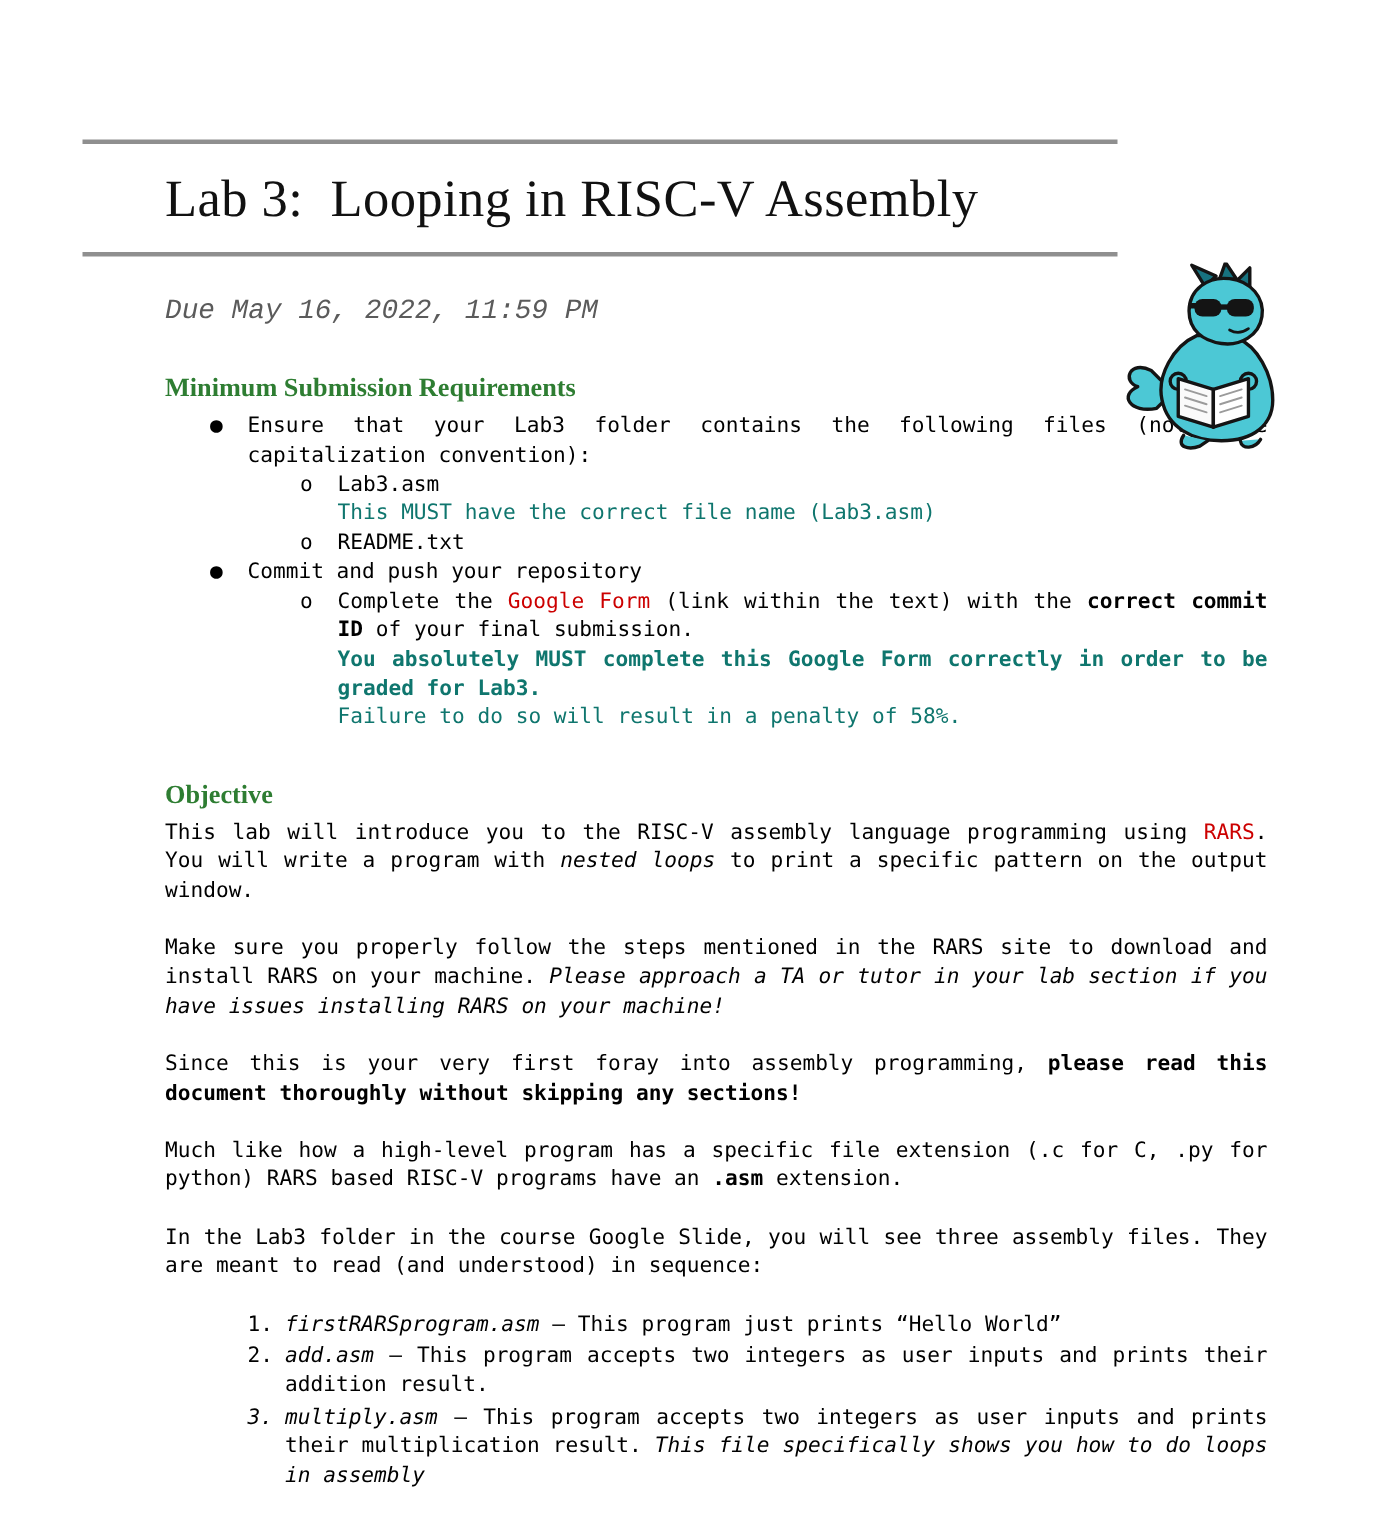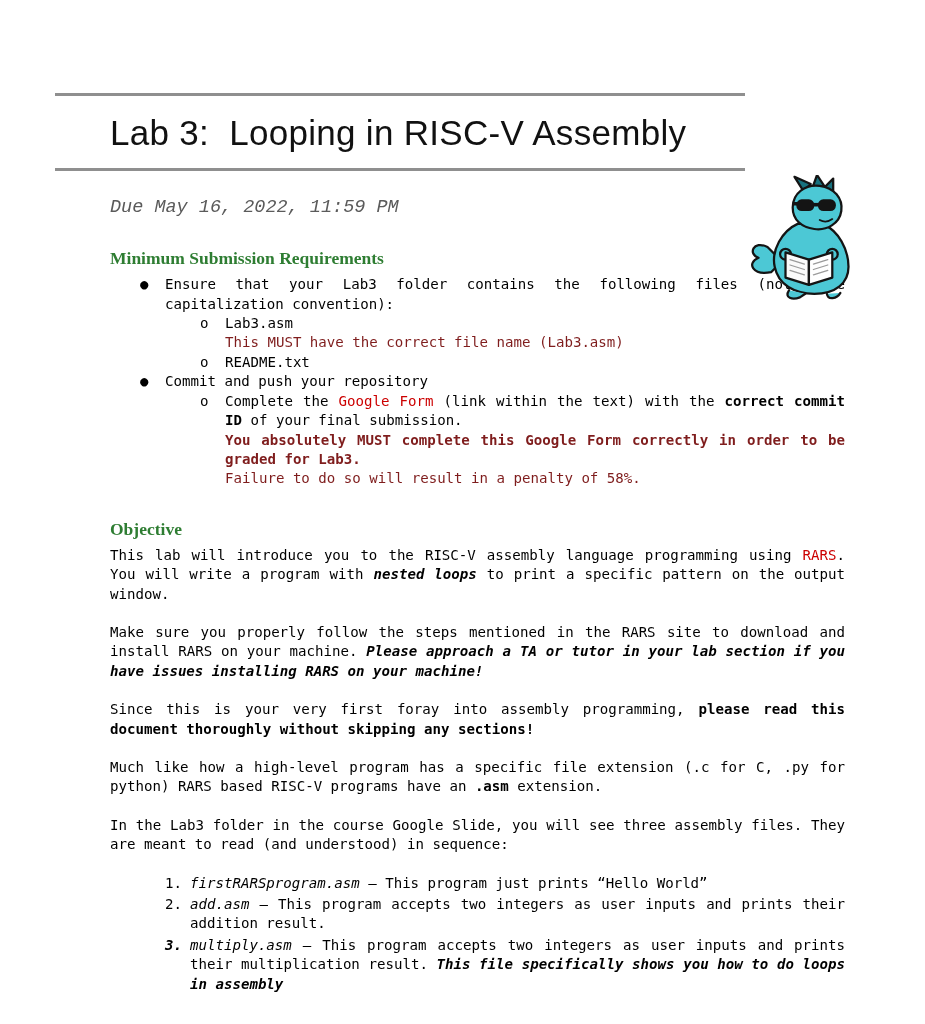--- a/index.html
+++ b/index.html
@@ -6,21 +6,21 @@
   body {
     width:925px; height:1024px; overflow:hidden;
     font-family:"DejaVu Sans Mono", monospace;
     color:#000;
   }
   .doc { position:relative; width:925px; height:1024px; box-sizing:border-box;
          padding:0 80px 10px 110px; }
   .rule { border:0; border-top:3px solid #8f8f8f; margin:0 0 0 -55px; width:690px; }
   .rule-top { margin-top:93px; }
   h1 {
-    font-family:Liberation Sans, sans-serif;
+    font-family:Liberation Serif, serif;
     font-size:35px; font-weight:400; color:#111;
     margin:17px 0 15px 0; line-height:1.15; letter-spacing:0.3px;
     white-space:pre-wrap;
   }
   .mascot { position:absolute; left:738px; top:82px; }
   .due {
     margin:26px 0 0 0;
     font-family:Liberation Mono, monospace;
     font-style:italic; font-size:18.5px; color:#5b5b5b;
   }
@@ -34,22 +34,22 @@
   .justify { text-align:justify; }
   .list { margin:2px 0 0 0; }
   .li { display:flex; }
   .li .marker { flex:0 0 25px; }
   .li.l1 { margin-left:30px; }
   .li.l2 { margin-left:90px; }
   .nlist .li { margin-left:55px; margin-bottom:2px; }
   .li .content { flex:1 1 auto; min-width:0; }
   .b  { font-weight:bold; }
   .i  { font-style:italic; }
-  .bi { font-weight:bold; font-style:italic; }
-  .blue { color:#7f1d1d; }
+  .bi { font-weight:normal; font-style:italic; }
+  .blue { color:#0f766e; }
   .red-link { color:#cc0000; cursor:pointer; }
 </style>
 </head>
 <body>
 
 <div class="doc">
 
   <div class="rule rule-top"></div>
 
   <h1>Lab 3:  Looping in RISC-V Assembly</h1>

